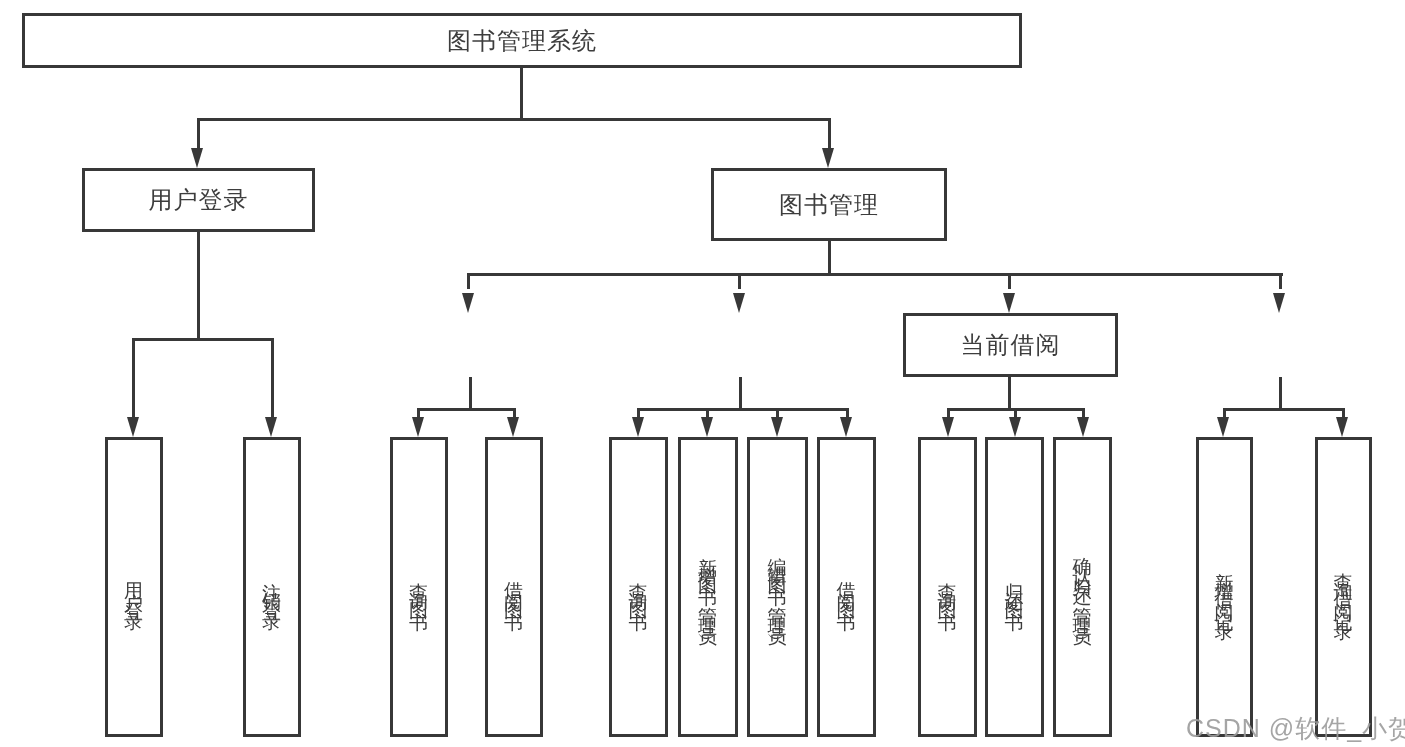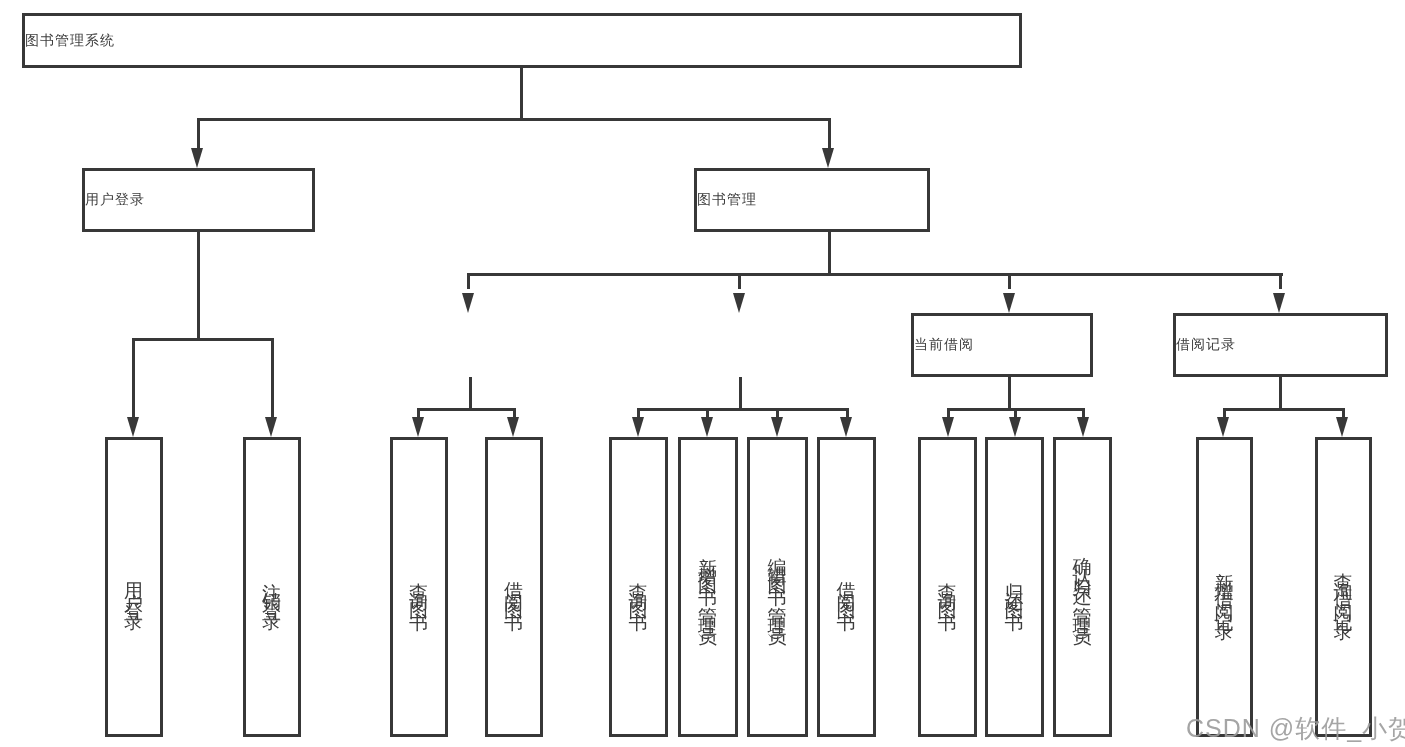--- a/index.html
+++ b/index.html
@@ -11,22 +11,22 @@
   html,body{margin:0;padding:0;background:var(--bg);}
   #canvas{
     position:relative;width:1405px;height:747px;background:var(--bg);
     font-family:"Liberation Sans","DejaVu Sans",sans-serif;
     color:var(--text);overflow:hidden;
   }
   
   .nb{
     position:absolute;box-sizing:border-box;background:#fff;
     border:3px solid var(--line);
-    display:flex;align-items:center;
-    font-size:14px;letter-spacing:1px;z-index:2;
+    display:flex;align-items:center;justify-content:center;
+    font-size:24px;letter-spacing:1px;z-index:2;
   }
   .nv{
     position:absolute;box-sizing:border-box;background:#fff;
     border:3px solid var(--line);
     display:flex;align-items:center;justify-content:center;
     font-size:19px;z-index:2;
   }
   .nv .vlbl{
     writing-mode:vertical-rl;text-orientation:mixed;
     letter-spacing:10px;line-height:1;white-space:nowrap;
@@ -111,29 +111,26 @@
   <div class="vl" style="left:1342px;top:408px;height:11px;"></div>
   <div class="arw" style="left:1336px;top:417px;"></div>
 
   <div class="nb" style="left:22px;top:13px;width:1000px;height:55px;">
     <span>图书管理系统</span>
   </div>
 
   <div class="nb" style="left:82px;top:168px;width:233px;height:64px;">
     <span>用户登录</span>
   </div>
-  <div class="nb" style="left:694px;top:168px;width:236px;height:64px;">
+  <div class="nb" style="left:711px;top:168px;width:236px;height:73px;">
     <span>图书管理</span>
   </div>
 
-  <div class="nb" style="left:903px;top:313px;width:182px;height:64px;margin-left:8px;">
+  <div class="nb" style="left:903px;top:313px;width:215px;height:64px;">
     <span>当前借阅</span>
-  </div>
-  <div class="nb" style="left:1173px;top:313px;width:215px;height:64px;">
-    <span>借阅记录</span>
   </div>
 
   <div class="nv" style="left:105px;top:437px;width:58px;height:300px;">
     <span class="vlbl">用户登录</span>
   </div>
   <div class="nv" style="left:243px;top:437px;width:58px;height:300px;">
     <span class="vlbl">注销登录</span>
   </div>
 
   <div class="nv" style="left:390px;top:437px;width:58px;height:300px;">

